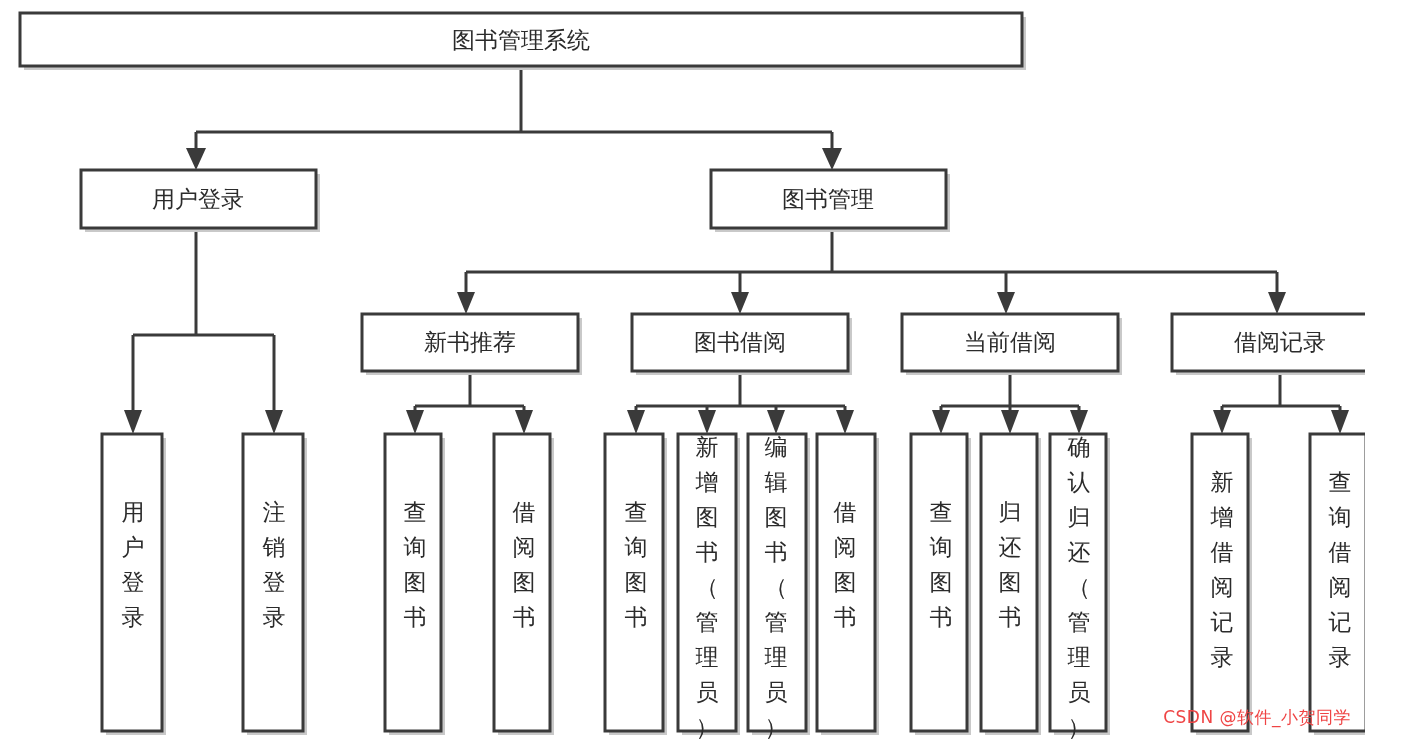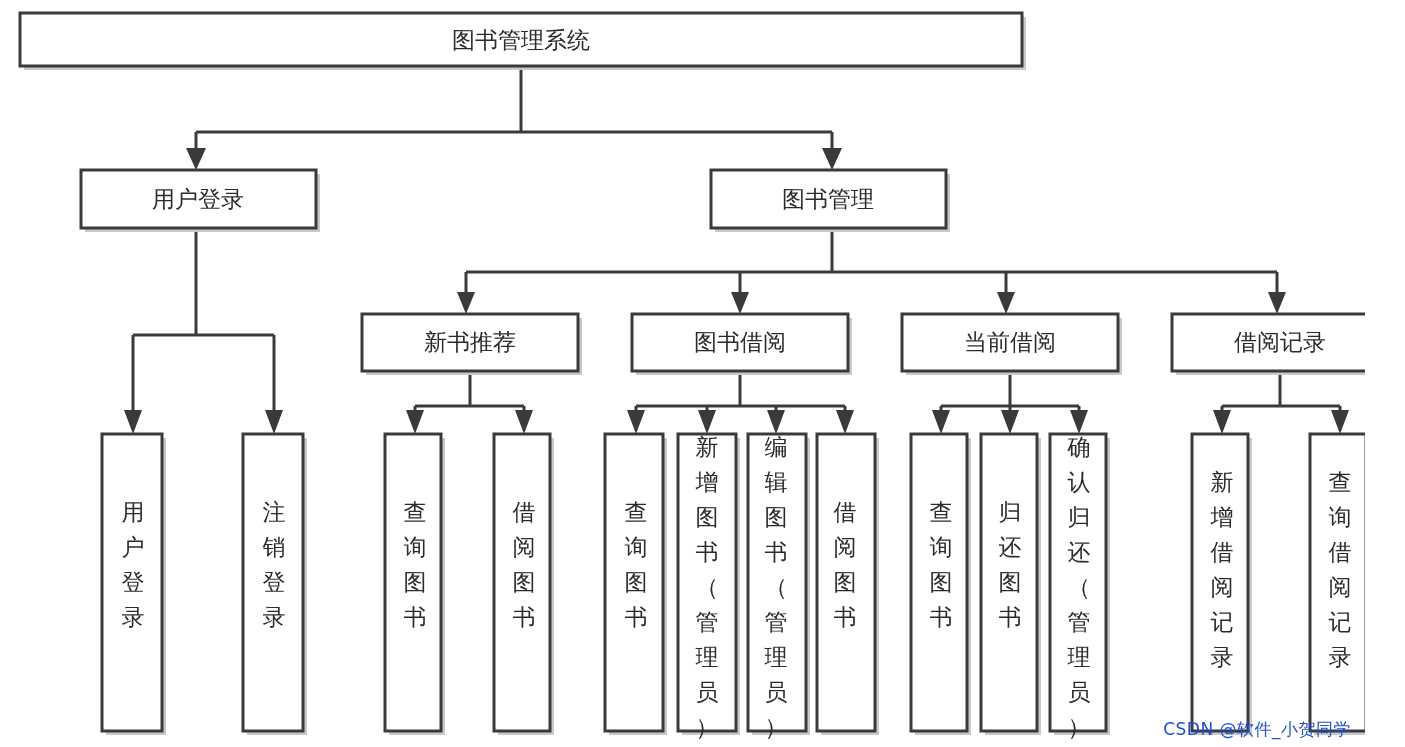--- a/index.html
+++ b/index.html
@@ -55,22 +55,22 @@
   }
   .node-label-vertical {
     fill: #2b2b2b;
     font-family: "DejaVu Sans", "Liberation Sans", sans-serif;
     font-size: 23px;
     text-anchor: middle;
   }
   .watermark-text {
     position: absolute;
     right: 14px;
-    bottom: 6px;
-    color: #1d4ed8;
+    bottom: 18px;
+    color: #ef4444;
     font-family: "DejaVu Sans", "Liberation Sans", sans-serif;
     font-size: 17px;
     white-space: nowrap;
     letter-spacing: 0.5px;
     user-select: none;
   }
 </style>
 </head>
 <body>
 

